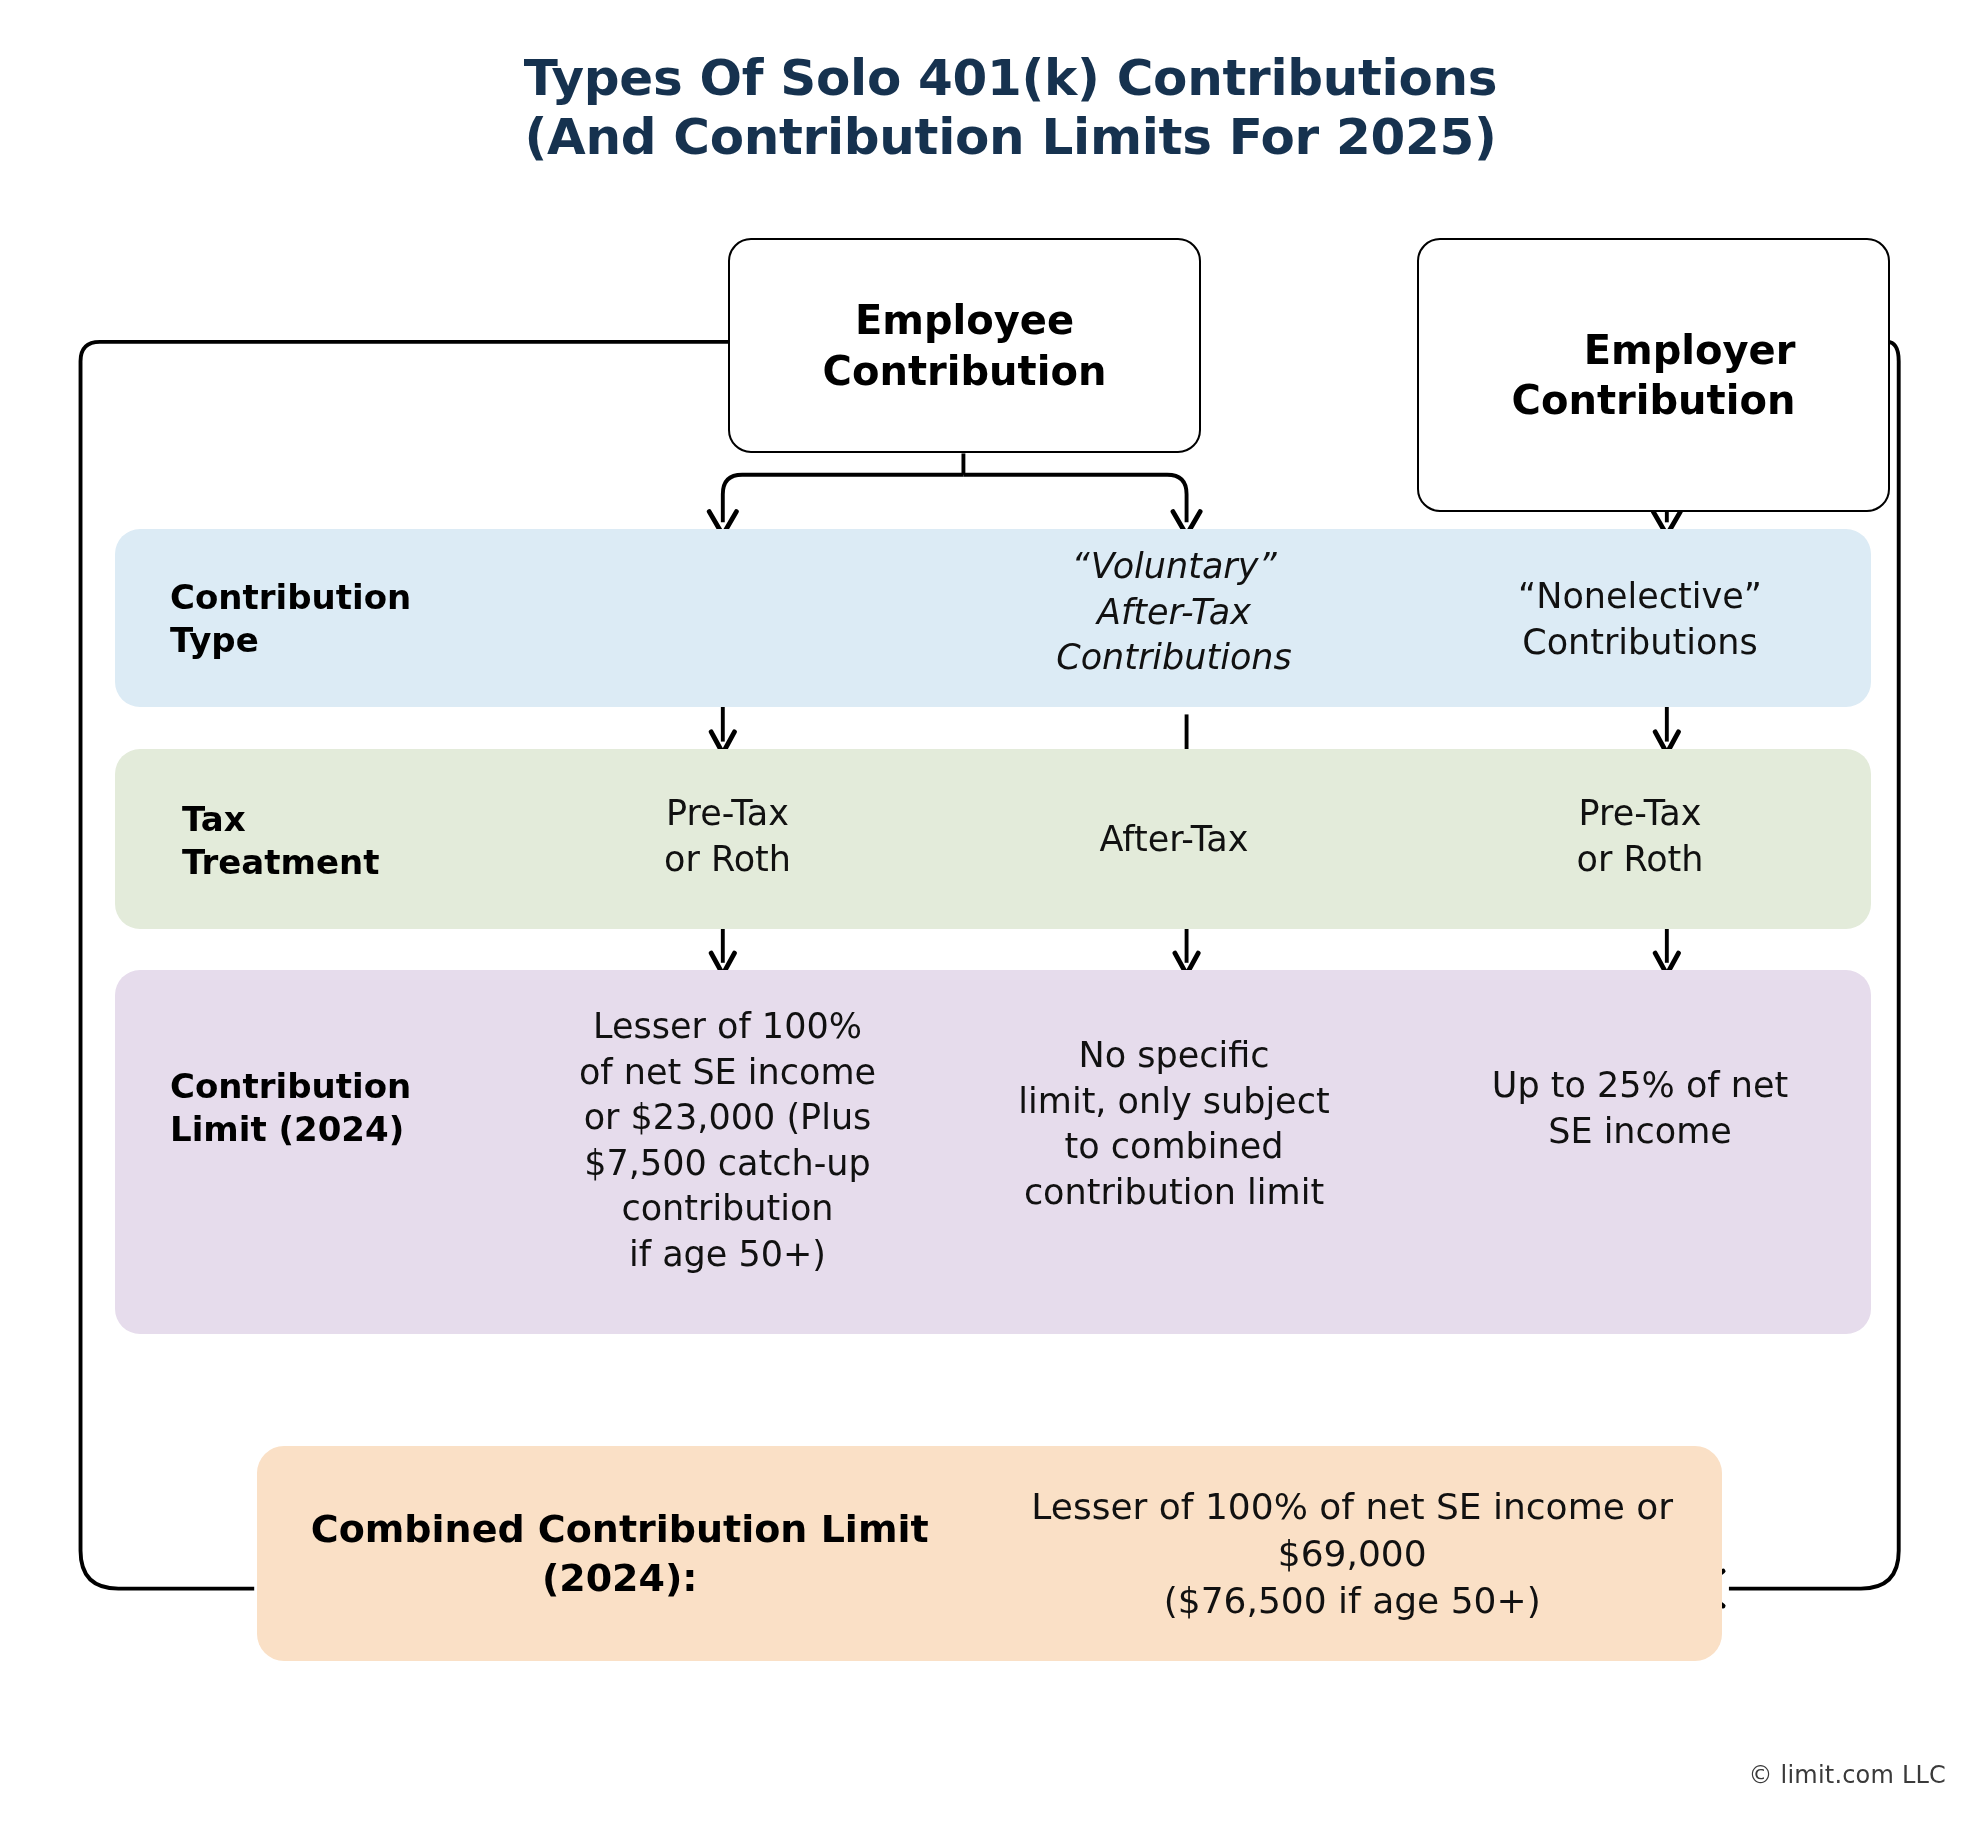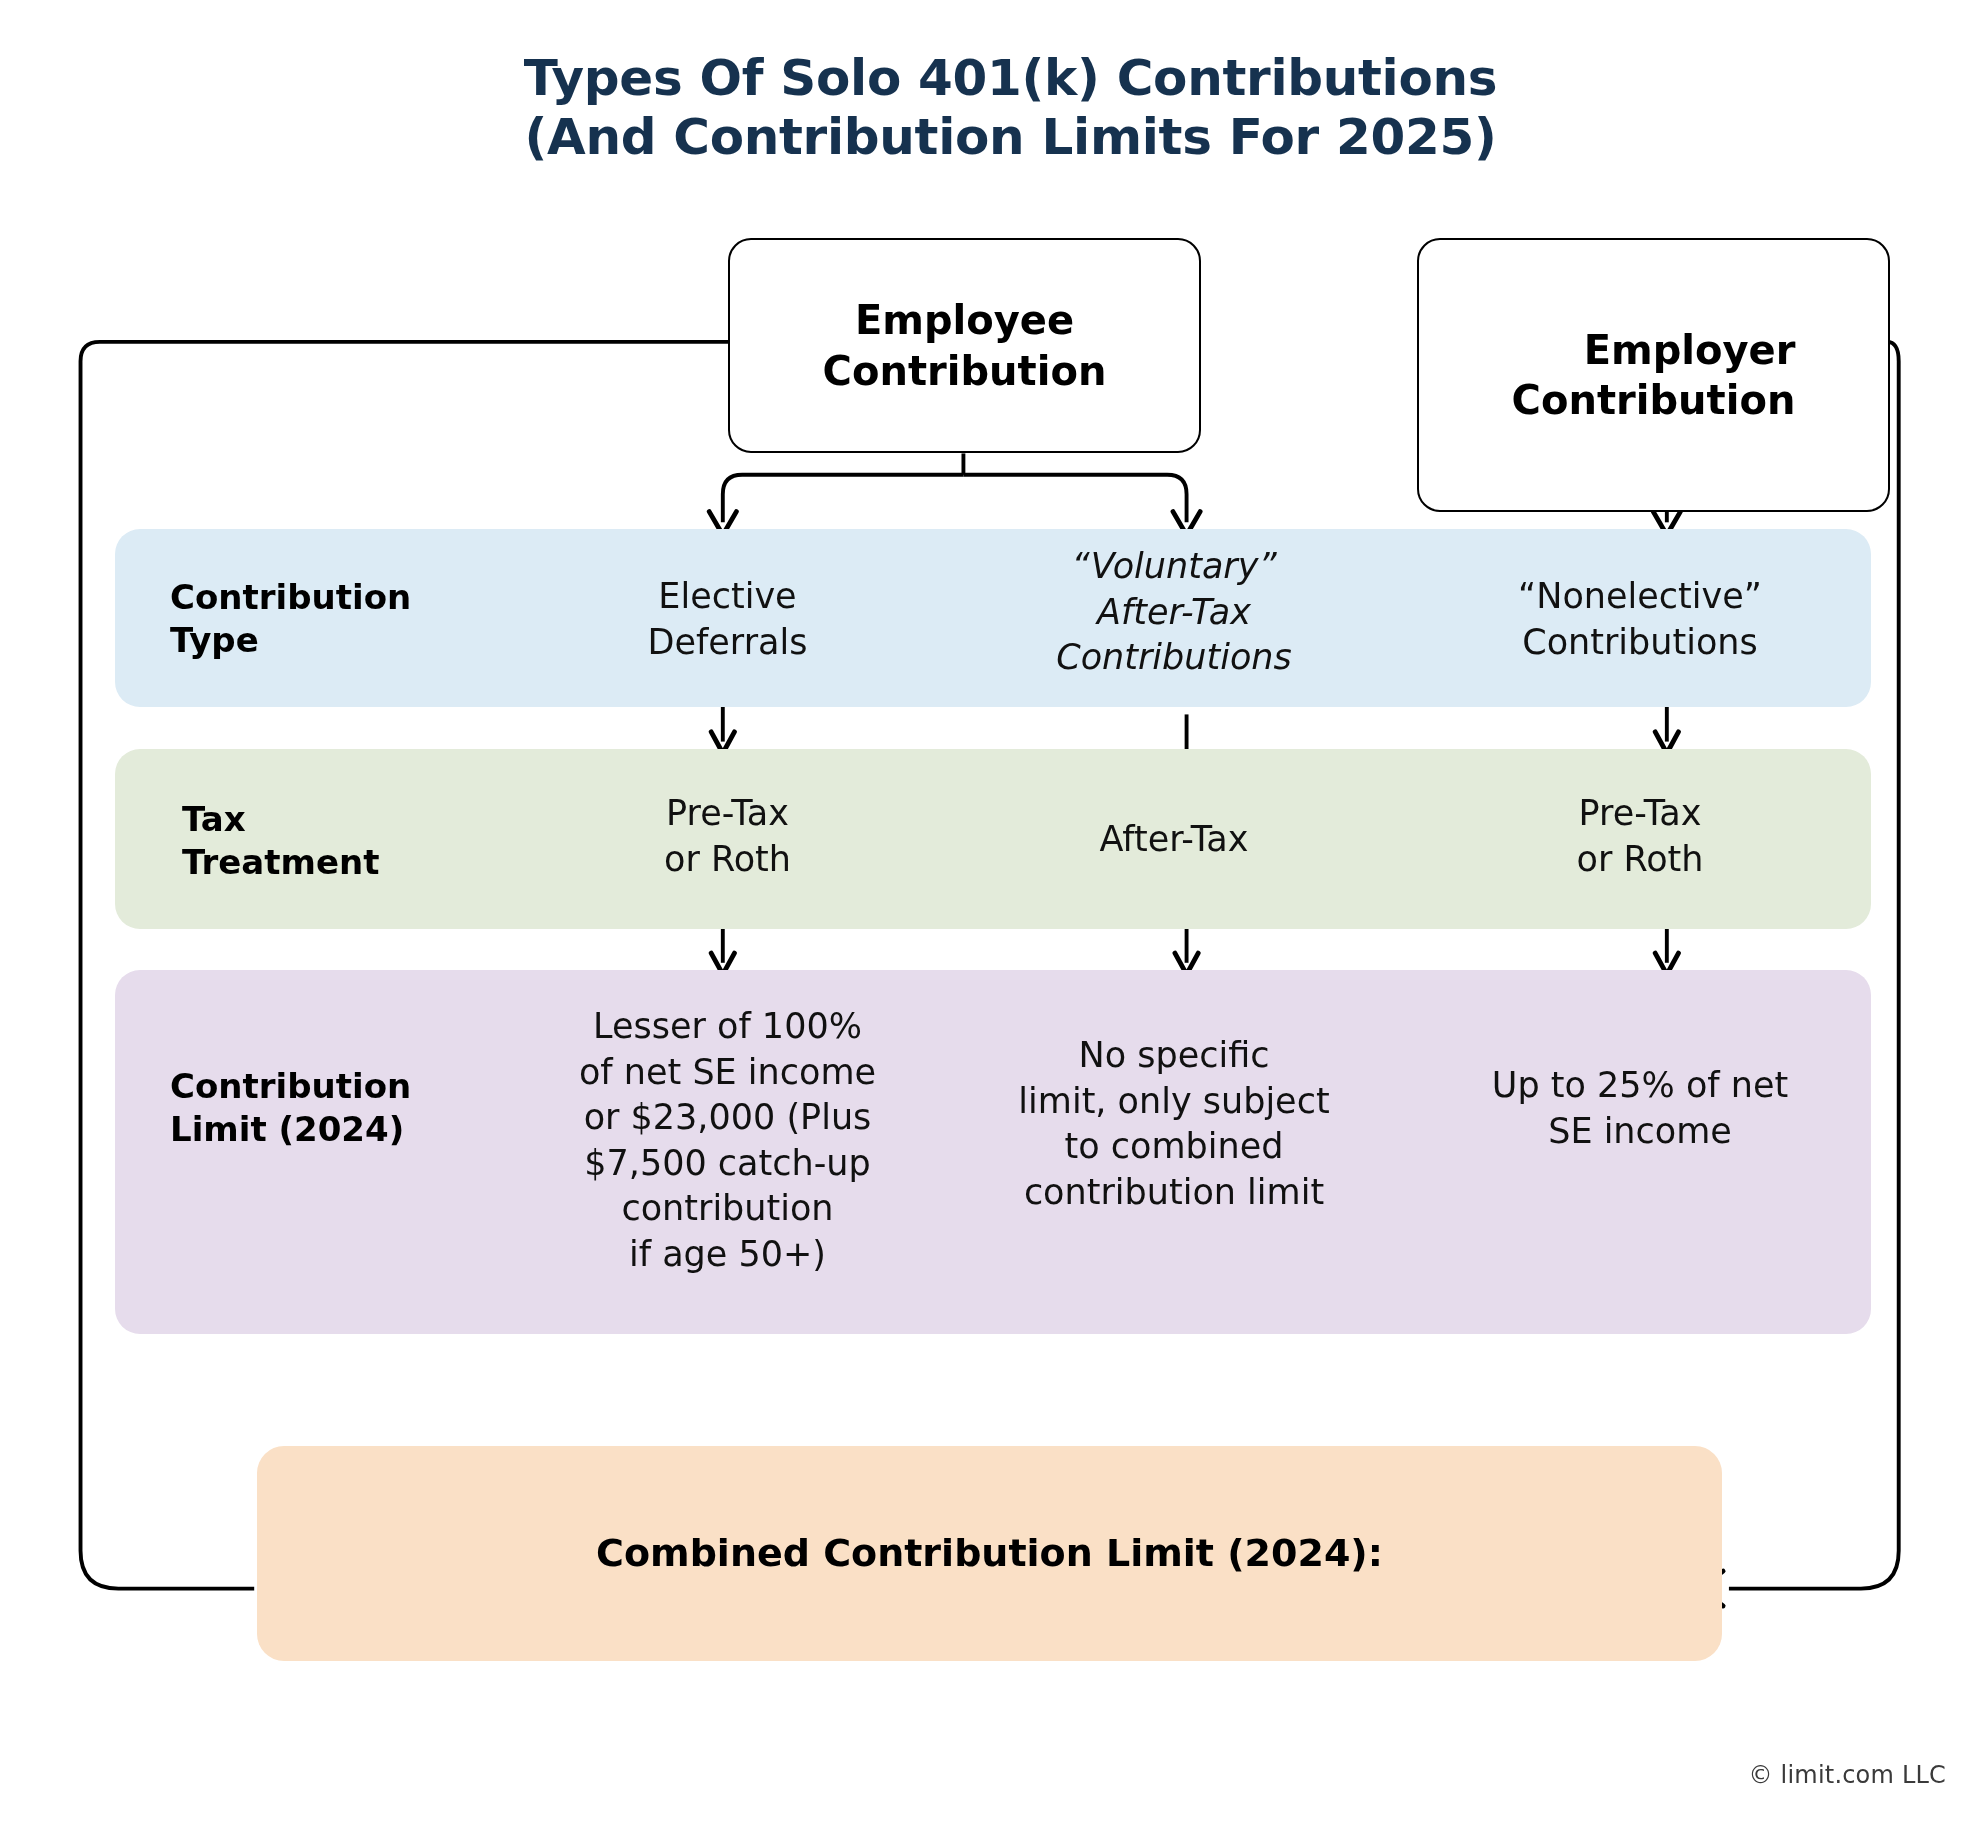--- a/index.html
+++ b/index.html
@@ -202,22 +202,20 @@
 Contribution</span>
   </div>
 
   <div class="rowlabel" id="label-type">Contribution
 Type</div>
   <div class="rowlabel" id="label-tax">Tax
 Treatment</div>
   <div class="rowlabel" id="label-limit">Contribution
 Limit (2024)</div>
 
-  <div class="cell c1" id="cell-type-1">Elective
-Deferrals</div>
   <div class="cell c2" id="cell-type-2">“Voluntary”
 After-Tax
 Contributions</div>
   <div class="cell c3" id="cell-type-3">“Nonelective”
 Contributions</div>
 
   <div class="cell c1" id="cell-tax-1">Pre-Tax
 or Roth</div>
   <div class="cell c2" id="cell-tax-2">After-Tax</div>
   <div class="cell c3" id="cell-tax-3">Pre-Tax
@@ -231,18 +229,20 @@
 if age 50+)</div>
   <div class="cell c2" id="cell-limit-2">No specific
 limit, only subject
 to combined
 contribution limit</div>
   <div class="cell c3" id="cell-limit-3">Up to 25% of net
 SE income</div>
 
   <div id="box-combined" style="background: rgb(250, 224, 198);">
     <div class="cb-head">Combined Contribution Limit (2024):</div>
+    <div class="cb-body">Lesser of 100% of net SE income or $69,000
+($76,500 if age 50+)</div>
   </div>
 
   <div id="credit">© limit.com LLC</div>
 
 </div>
 
 
 </body></html>

